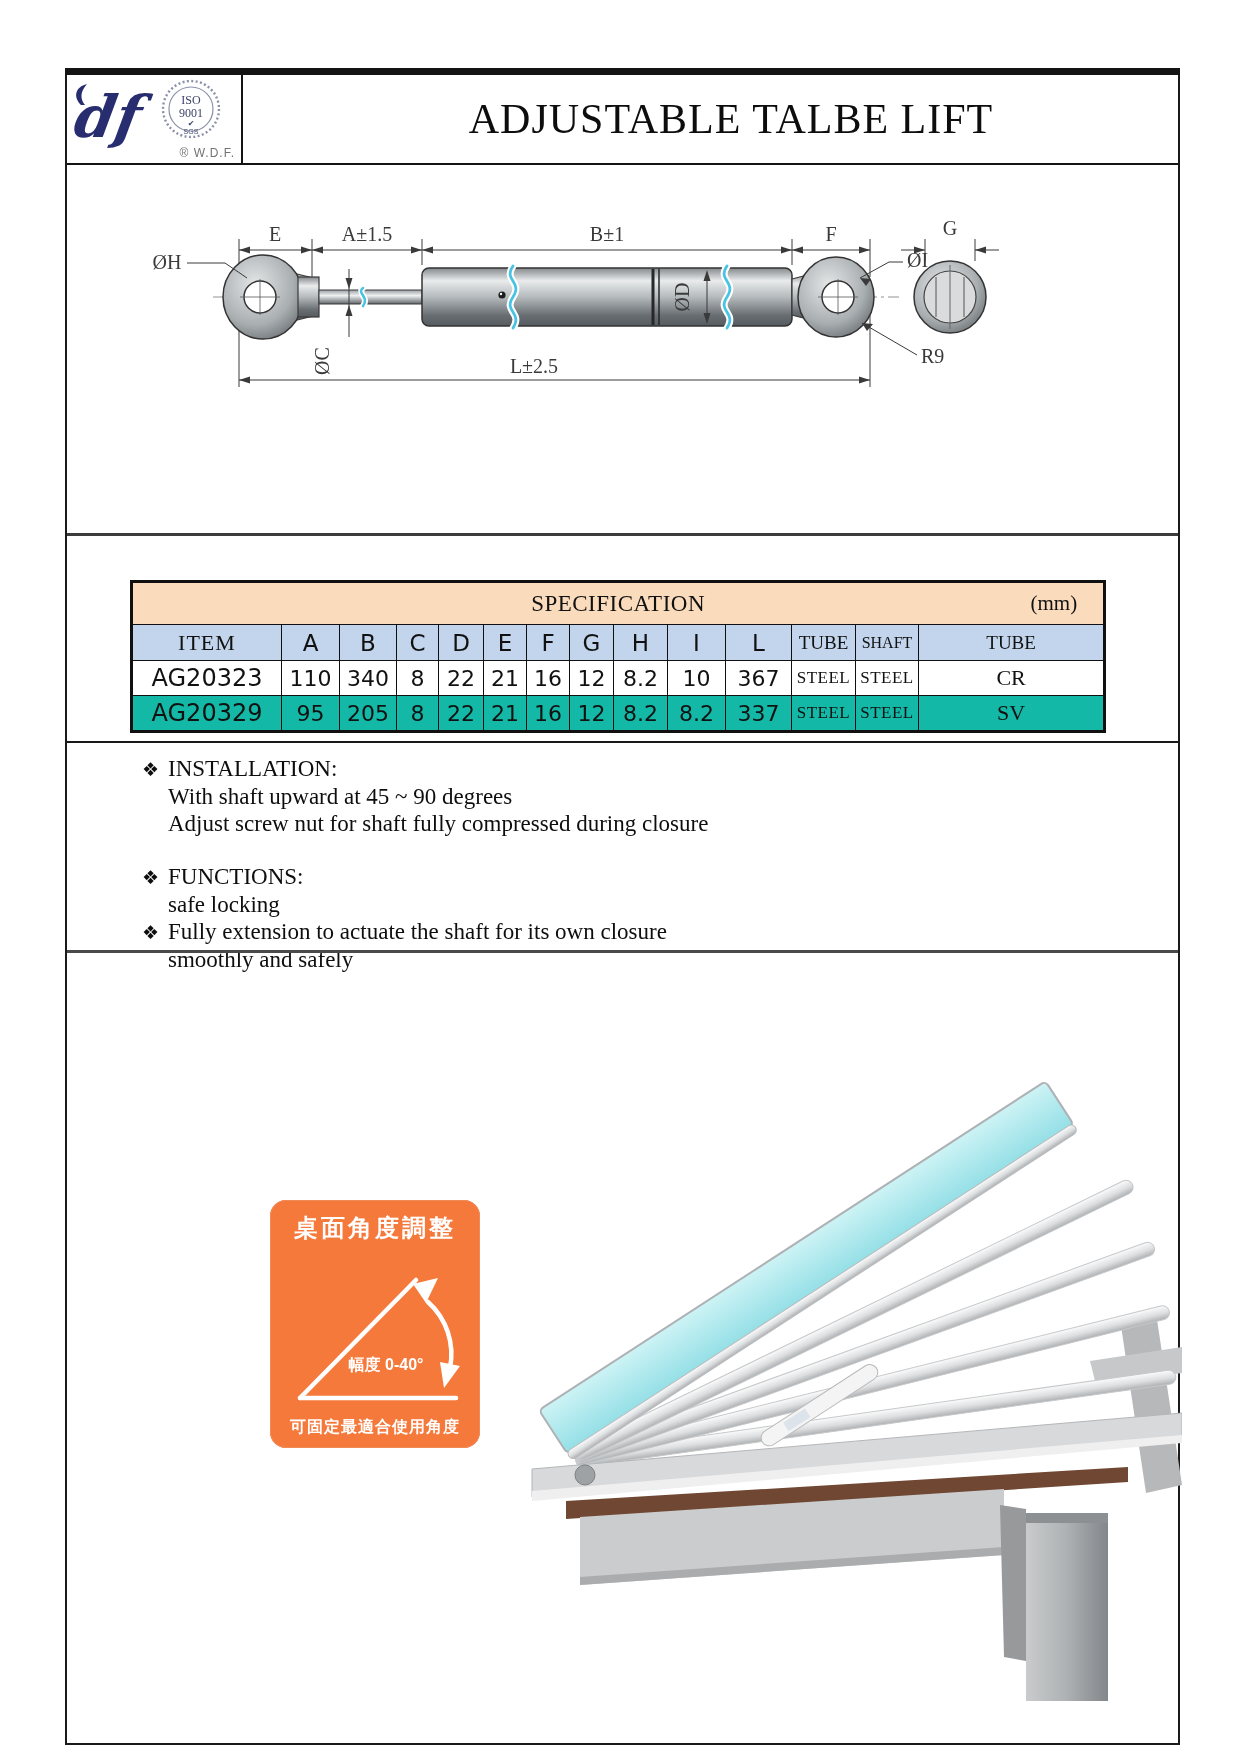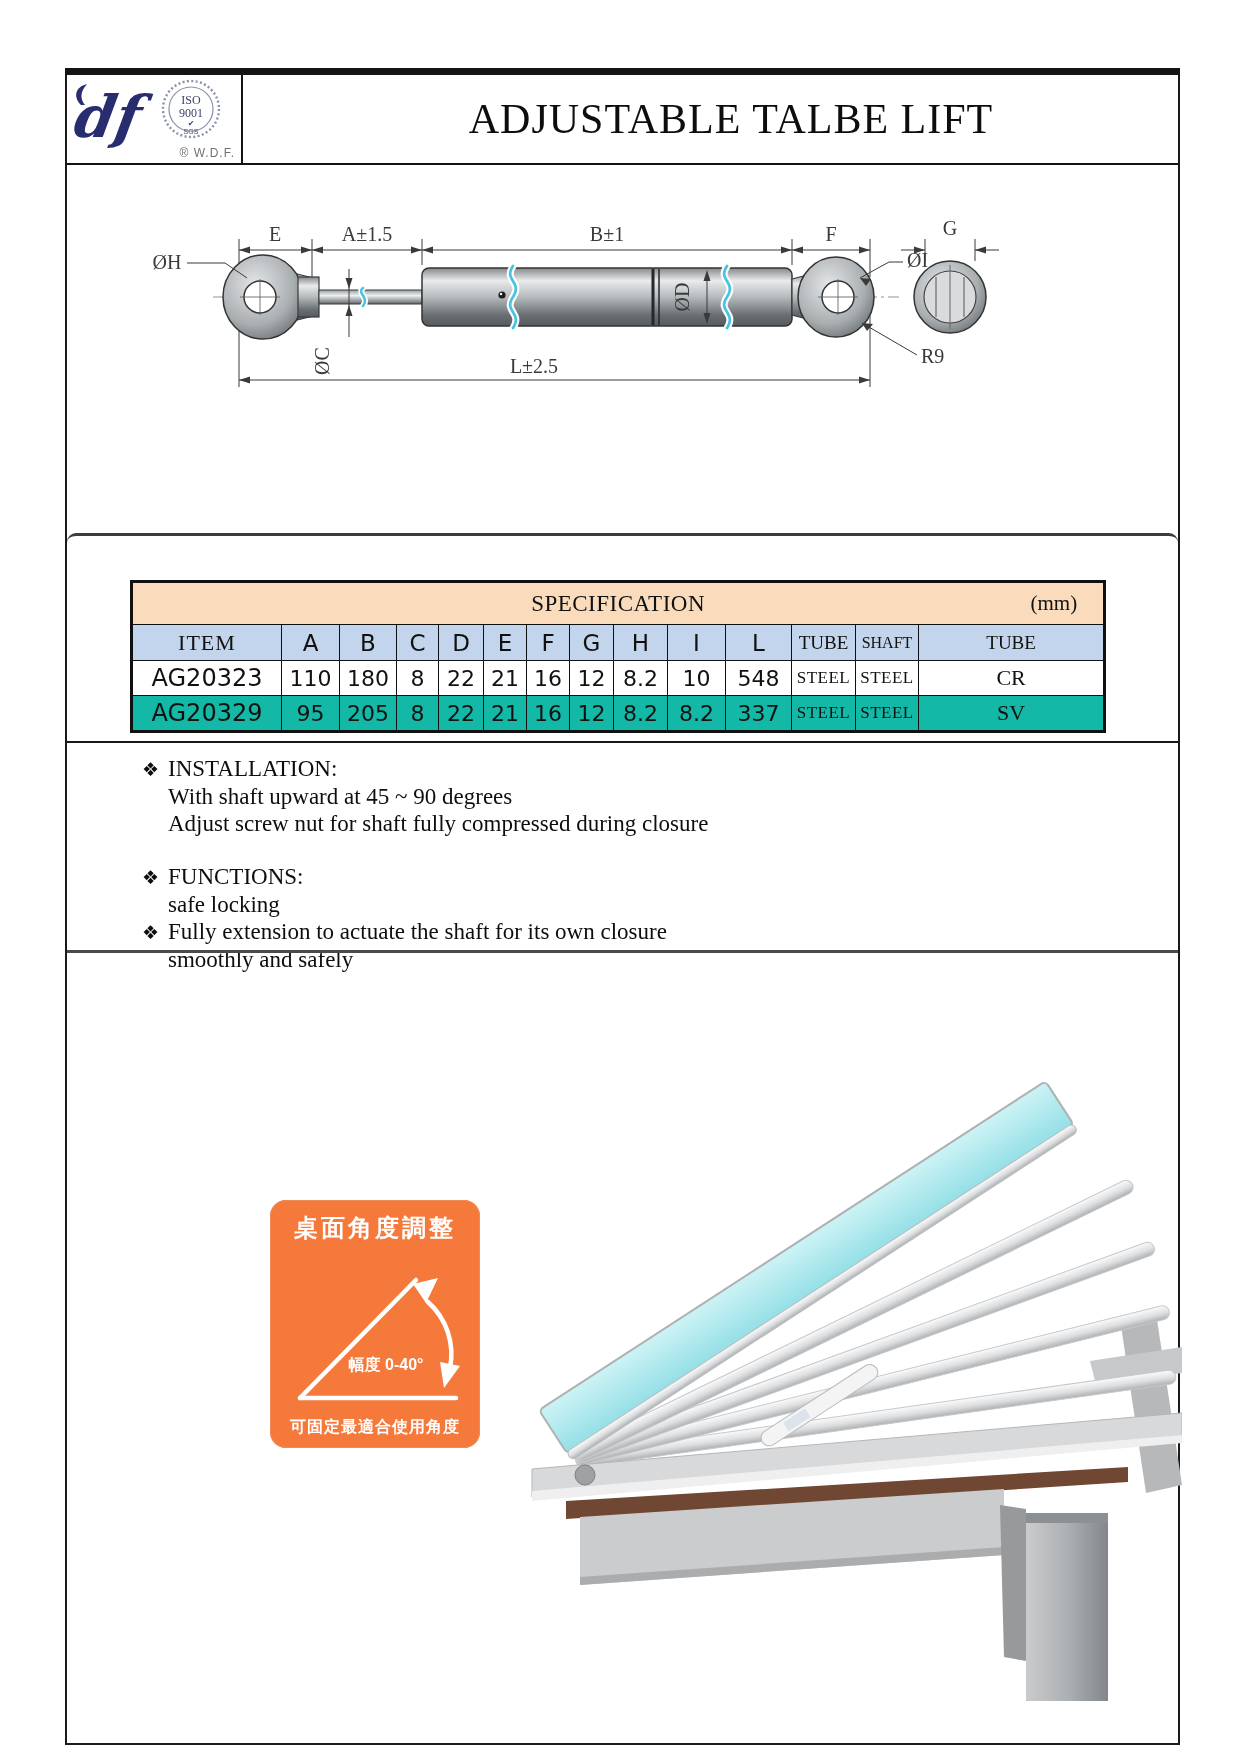--- a/index.html
+++ b/index.html
@@ -8,21 +8,21 @@
          border-left:2px solid #1a1a1a;border-right:2px solid #1a1a1a;border-bottom:2px solid #1a1a1a;box-sizing:border-box;}
   .topbar{position:absolute;left:-2px;top:0;width:1115px;height:7px;background:#141414;}
   
   .header-sec{position:absolute;left:0;top:7px;width:100%;height:90px;border-bottom:2px solid #141414;box-sizing:border-box;display:flex;}
   .logo-cell{width:176px;border-right:2px solid #141414;box-sizing:border-box;position:relative;background:#fff;}
   .title-cell{flex:1;display:flex;flex-direction:row;align-items:center;justify-content:center;padding-left:41px;}
   .title-line{font-size:42px;line-height:44px;letter-spacing:1px;color:#0d0d0d;}
   .brand-row{position:absolute;right:6px;bottom:3px;font-family:"Liberation Sans",sans-serif;font-size:12px;color:#737373;letter-spacing:1px;}
   
   .drawing-sec{position:absolute;left:0;top:97px;width:100%;height:368px;}
-  .table-sec{position:absolute;left:0;top:465px;width:100%;height:208px;border-top:3px solid #3c3c3c;box-sizing:border-box;border-radius:9px;}
+  .table-sec{position:absolute;left:0;top:465px;width:100%;height:208px;border-top:3px solid #3c3c3c;box-sizing:border-box;}
   .notes-sec{position:absolute;left:0;top:673px;width:100%;height:209px;border-top:2px solid #181818;box-sizing:border-box;}
   .bottom-sec{position:absolute;left:0;top:882px;width:100%;height:807px;border-top:3px solid #4a4a4a;box-sizing:border-box;}
   
   .spec-table{border-collapse:collapse;table-layout:fixed;width:973px;margin:44px 0 0 63px;border:3px solid #101010;}
   .spec-table td,.spec-table th{border:1.6px solid #101010;text-align:center;vertical-align:middle;padding:0;overflow:hidden;font-weight:normal;}
   .row-title td{background:#fadcbd;height:41px;position:relative;}
   .spec-title-text{font-size:23px;letter-spacing:0.5px;}
   .spec-unit{position:absolute;right:26px;top:8px;font-size:21px;}
   .row-cols th{background:#c2d5ec;height:35px;}
   .row-data td{height:34px;background:#ffffff;}
@@ -256,29 +256,29 @@
         <th class="col-letter">H</th>
         <th class="col-letter">I</th>
         <th class="col-letter">L</th>
         <th class="col-tubehdr">TUBE</th>
         <th class="col-shafthdr">SHAFT</th>
         <th class="col-tubehdr">TUBE</th>
       </tr>
       <tr class="row-data">
         <td class="cell-item">AG20323</td>
         <td class="cell-num">110</td>
-        <td class="cell-num">180</td>
+        <td class="cell-num">340</td>
         <td class="cell-num">8</td>
         <td class="cell-num">22</td>
         <td class="cell-num">21</td>
         <td class="cell-num">16</td>
         <td class="cell-num">12</td>
         <td class="cell-num">8.2</td>
         <td class="cell-num">10</td>
-        <td class="cell-num">548</td>
+        <td class="cell-num">367</td>
         <td class="cell-steel">STEEL</td>
         <td class="cell-steel">STEEL</td>
         <td class="cell-mat">CR</td>
       </tr>
       <tr class="row-data row-highlight">
         <td class="cell-item">AG20329</td>
         <td class="cell-num">95</td>
         <td class="cell-num">205</td>
         <td class="cell-num">8</td>
         <td class="cell-num">22</td>

